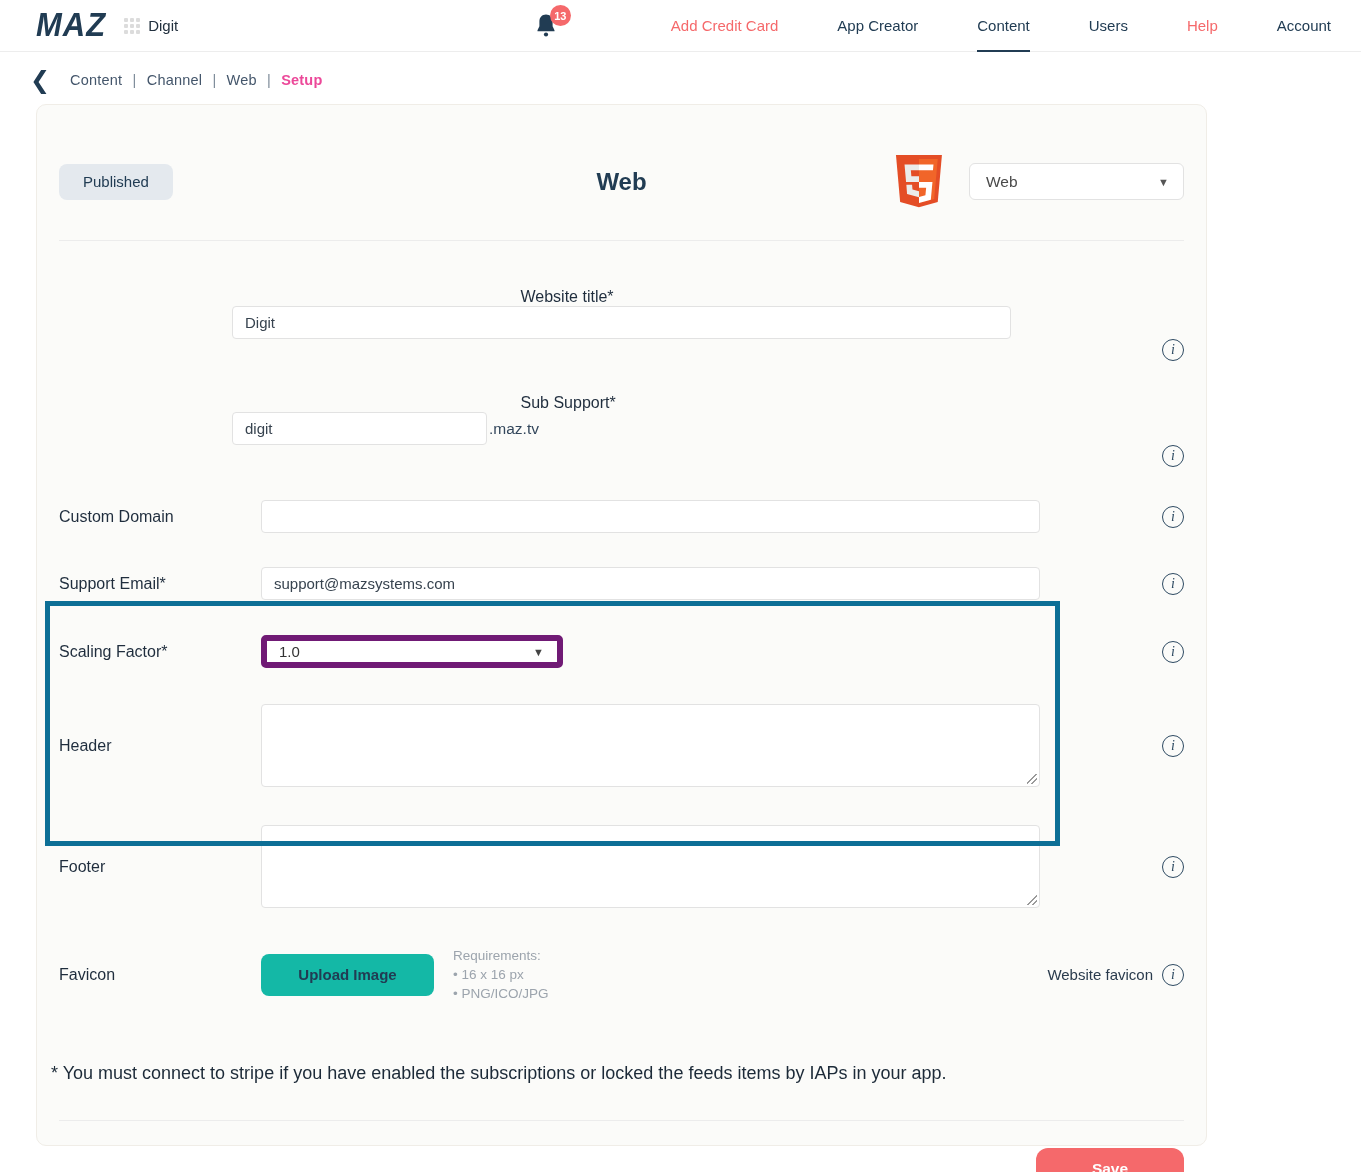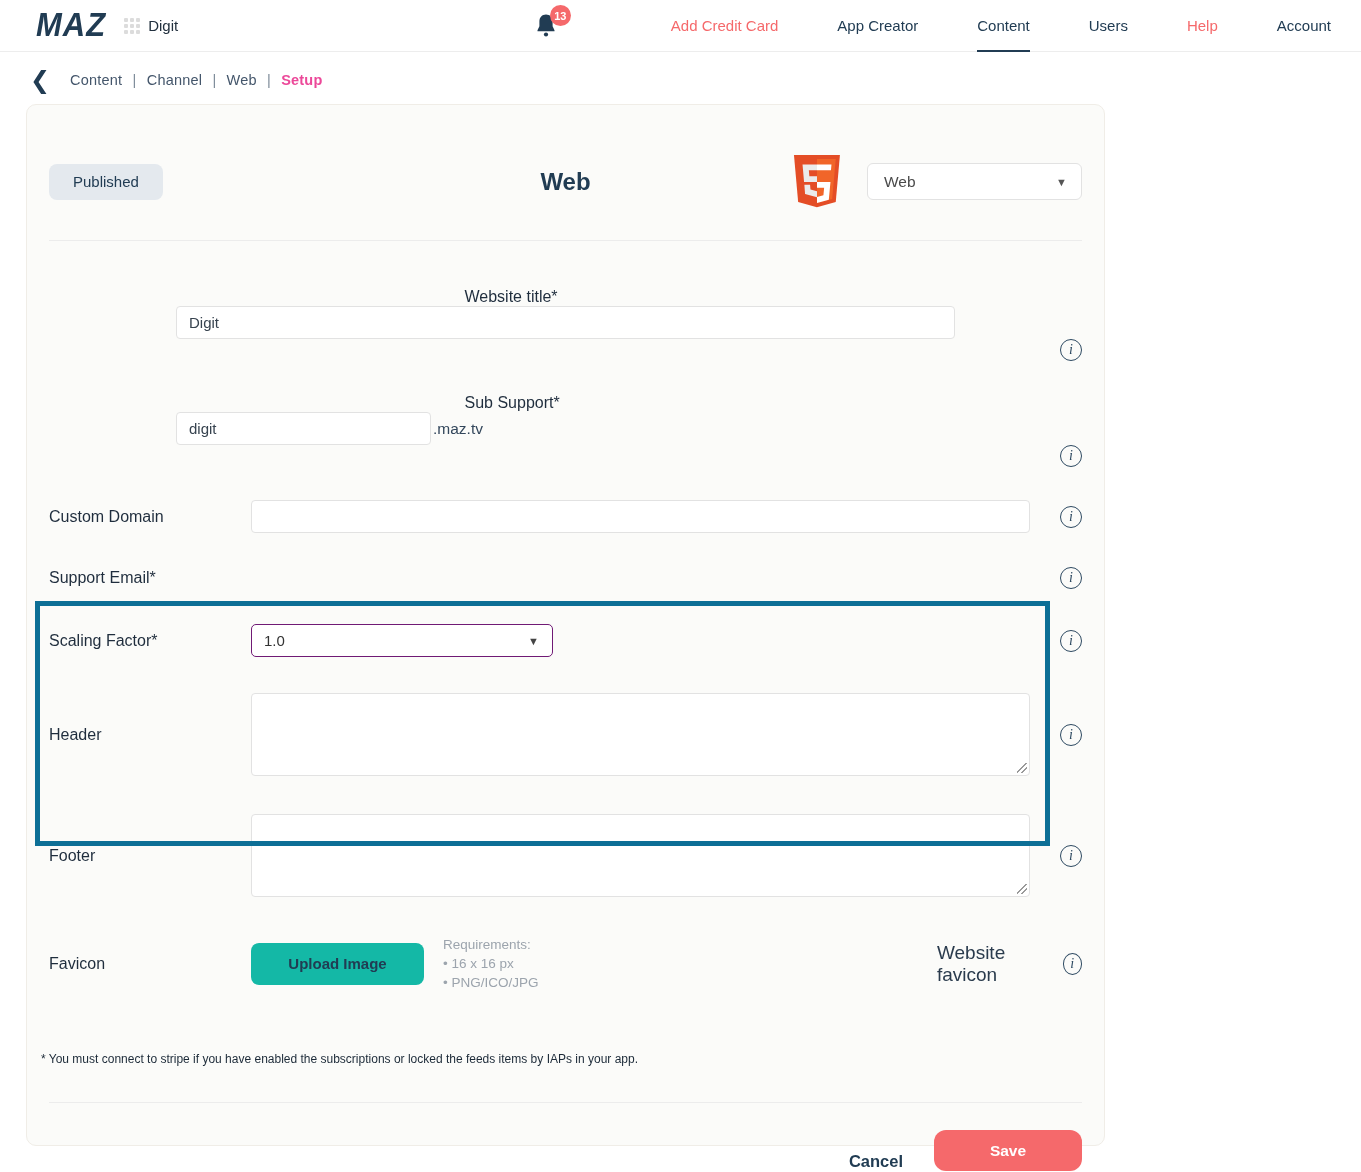--- a/index.html
+++ b/index.html
@@ -61,22 +61,22 @@
     font-family: "DejaVu Sans", sans-serif;
   }
   .breadcrumb { font-size: 14.5px; color: #44566b; letter-spacing: .2px; }
   .breadcrumb .sep { color: #7d8b99; margin: 0 6px; }
   .breadcrumb .crumb { cursor: pointer; }
   .breadcrumb .current { font-weight: bold; color: #ec4899; }
 
   
   .card {
     position: relative;
-    margin-left: 26px;
-    width: 1079px; height: 1042px;
+    margin-left: 36px;
+    width: 1171px; height: 1042px;
     background: #fbfbf9;
     border: 1px solid #f0ede7;
     border-radius: 10px;
   }
   .card-header {
     display: flex; align-items: center;
     margin: 0 22px; padding: 50px 0 32px;
     border-bottom: 1px solid #ececec;
     position: relative;
   }
@@ -108,21 +108,21 @@
   .text-input {
     width: 100%; height: 33px; background: #fff;
     border: 1px solid #e2e2e2; border-radius: 4px;
     padding: 0 12px; font-size: 15px; color: #37434f;
     font-family: "Liberation Sans", sans-serif; outline: none;
   }
   .text-input.short { width: 255px; }
   .domain-suffix { font-size: 15.5px; color: #33475c; margin-left: 2px; }
   .fake-select {
     width: 302px; height: 33px; background: #fff;
-    border: 1px solid #701a75; border-radius: 5px;
+    border: 6px solid #701a75; border-radius: 5px;
     display: flex; align-items: center; padding: 0 13px 0 12px;
     font-size: 15px; color: #333; cursor: pointer;
   }
   .fake-select .arrow { margin-left: auto; font-size: 11px; color: #444; }
   .row-info { margin-left: auto; display: flex; align-items: center; }
   .info-icon {
     width: 22px; height: 22px; border: 1.4px solid #2e4a62; border-radius: 50%;
     display: flex; align-items: center; justify-content: center;
     font-family: "Liberation Serif", serif; font-style: italic;
     font-size: 14px; color: #2e4a62; cursor: pointer; background: transparent;
@@ -148,23 +148,23 @@
     border: 5px solid #0D6F96;
     pointer-events: none; z-index: 2;
   }
 
   .upload-btn {
     width: 173px; height: 42px; border: none; border-radius: 8px;
     background: #14b8a6; color: #213C53; font-weight: bold;
     font-size: 15px; cursor: pointer; font-family: "Liberation Sans", sans-serif;
   }
   .requirements { margin-left: 19px; font-size: 13.5px; color: #9CA4AD; line-height: 19px; }
-  .favicon-right-label { font-size: 19px; color: #2a3b4d; margin-right: 9px; }
-
-  .footnote { margin: 60px 0 0 -8px; font-size: 12px; color: #1c2a38; }
+  .favicon-right-label { font-size: 15px; color: #2a3b4d; margin-right: 9px; }
+
+  .footnote { margin: 60px 0 0 -8px; font-size: 18px; color: #1c2a38; }
 
   .bottom-divider { margin: 36px 22px 0; border-bottom: 1px solid #ececec; }
 
   .footer-actions {
     margin: 27px 22px 0; display: flex; align-items: flex-end; justify-content: flex-end;
   }
   .cancel-btn {
     background: none; border: none; font-size: 16.5px; font-weight: bold;
     color: #213C53; cursor: pointer; margin-right: 31px;
     font-family: "Liberation Sans", sans-serif;
@@ -277,20 +277,23 @@
       <div class="row-control">
         <input class="text-input" type="text" value="" style="">
       </div>
       <span class="row-info">
           <span class="info-icon">i</span>
         </span>
     </div>
 
     <div class="form-row mb-35">
       <label class="row-label">Support Email*</label>
+      <div class="row-control">
+        <input class="text-input" type="text" value="support@mazsystems.com" style="">
+      </div>
       <span class="row-info">
           <span class="info-icon">i</span>
         </span>
     </div>
 
     <div class="form-row">
       <label class="row-label">Scaling Factor*</label>
       <div class="row-control">
         <div class="fake-select">
           <span>1.0</span>

